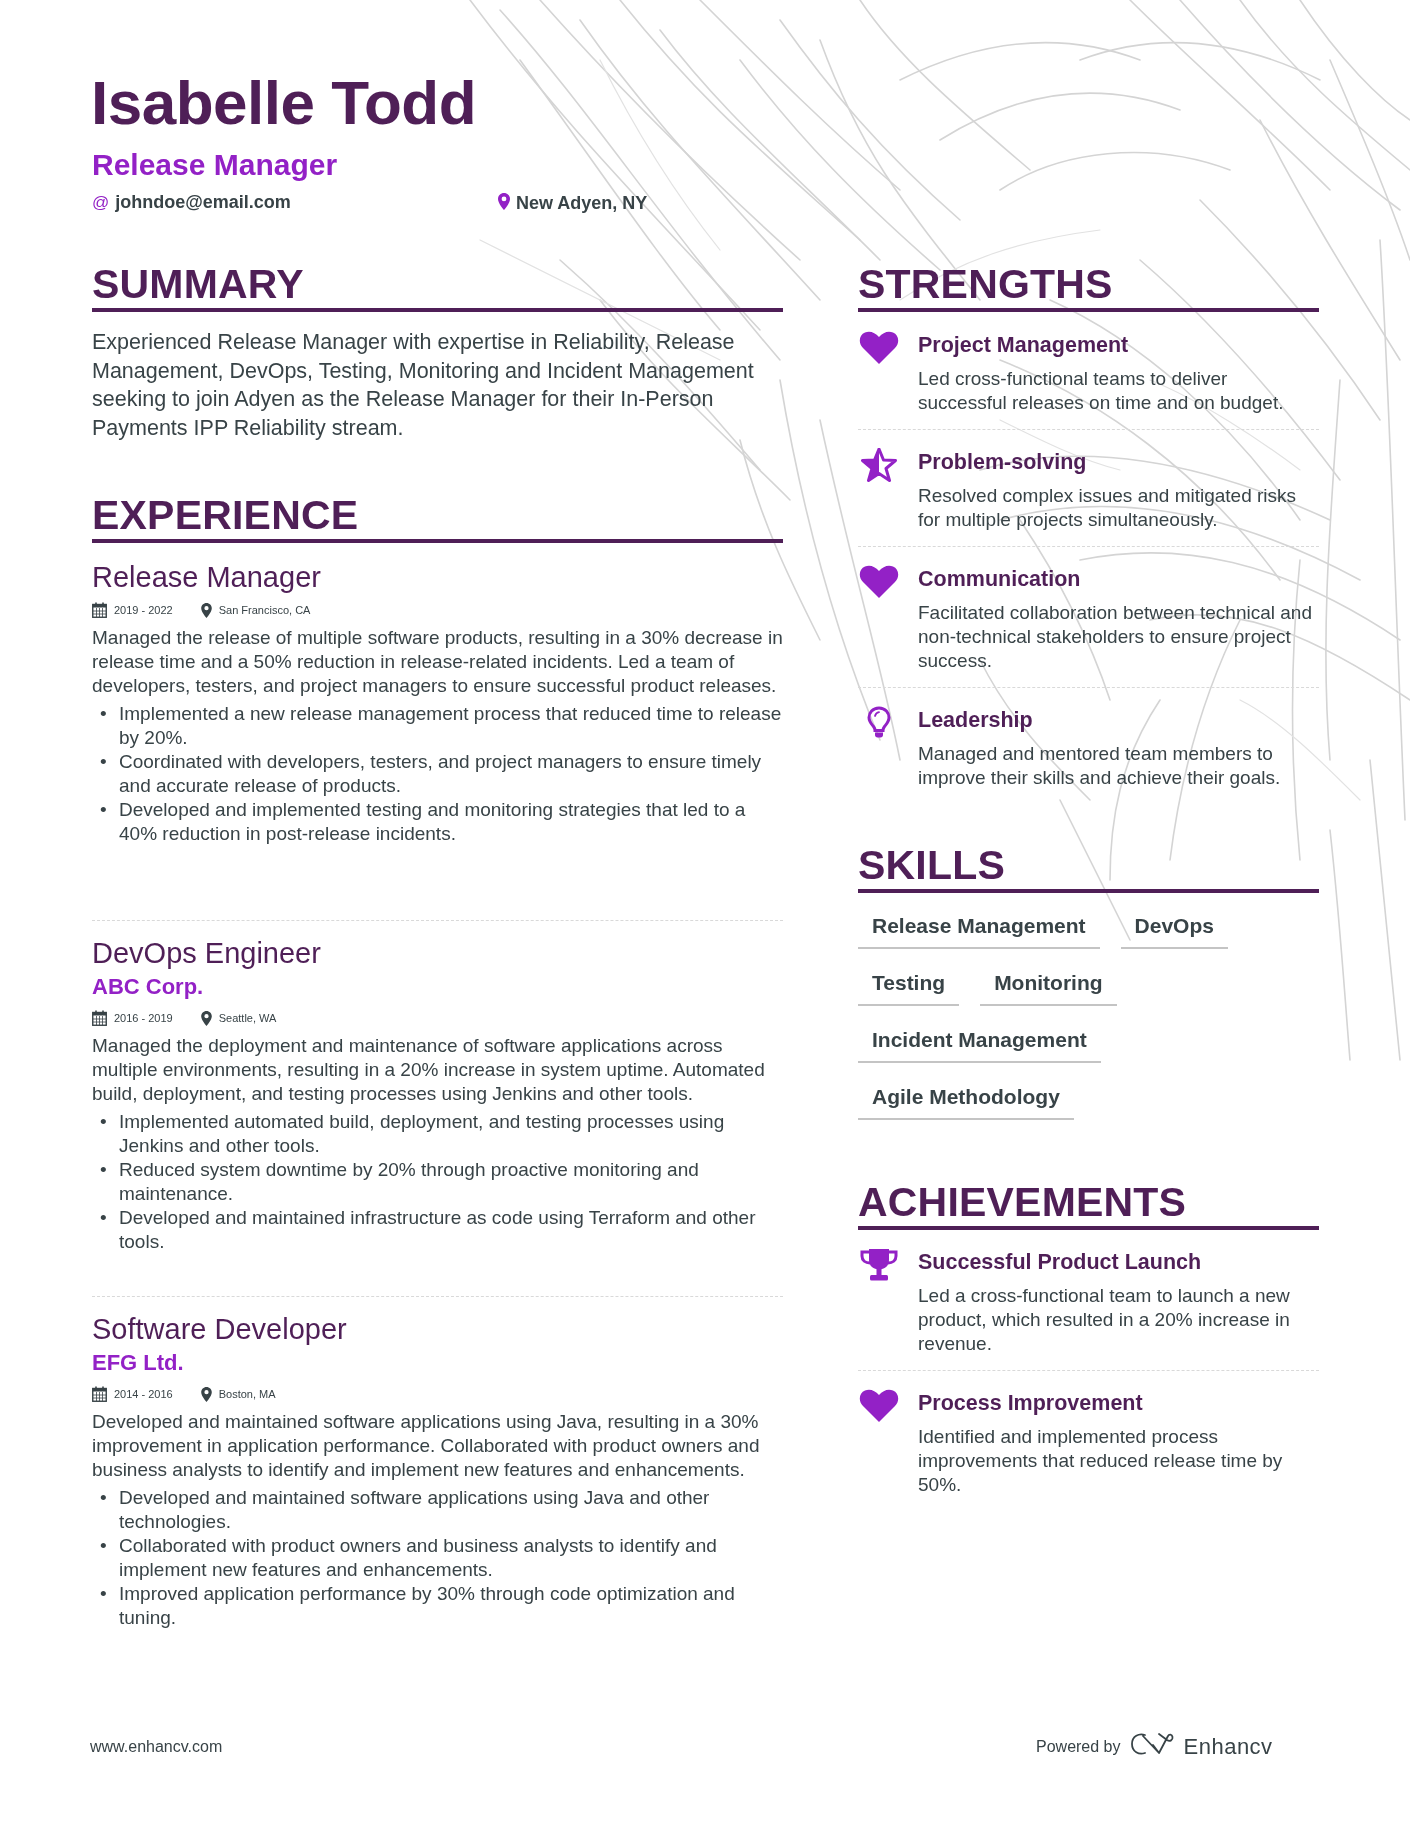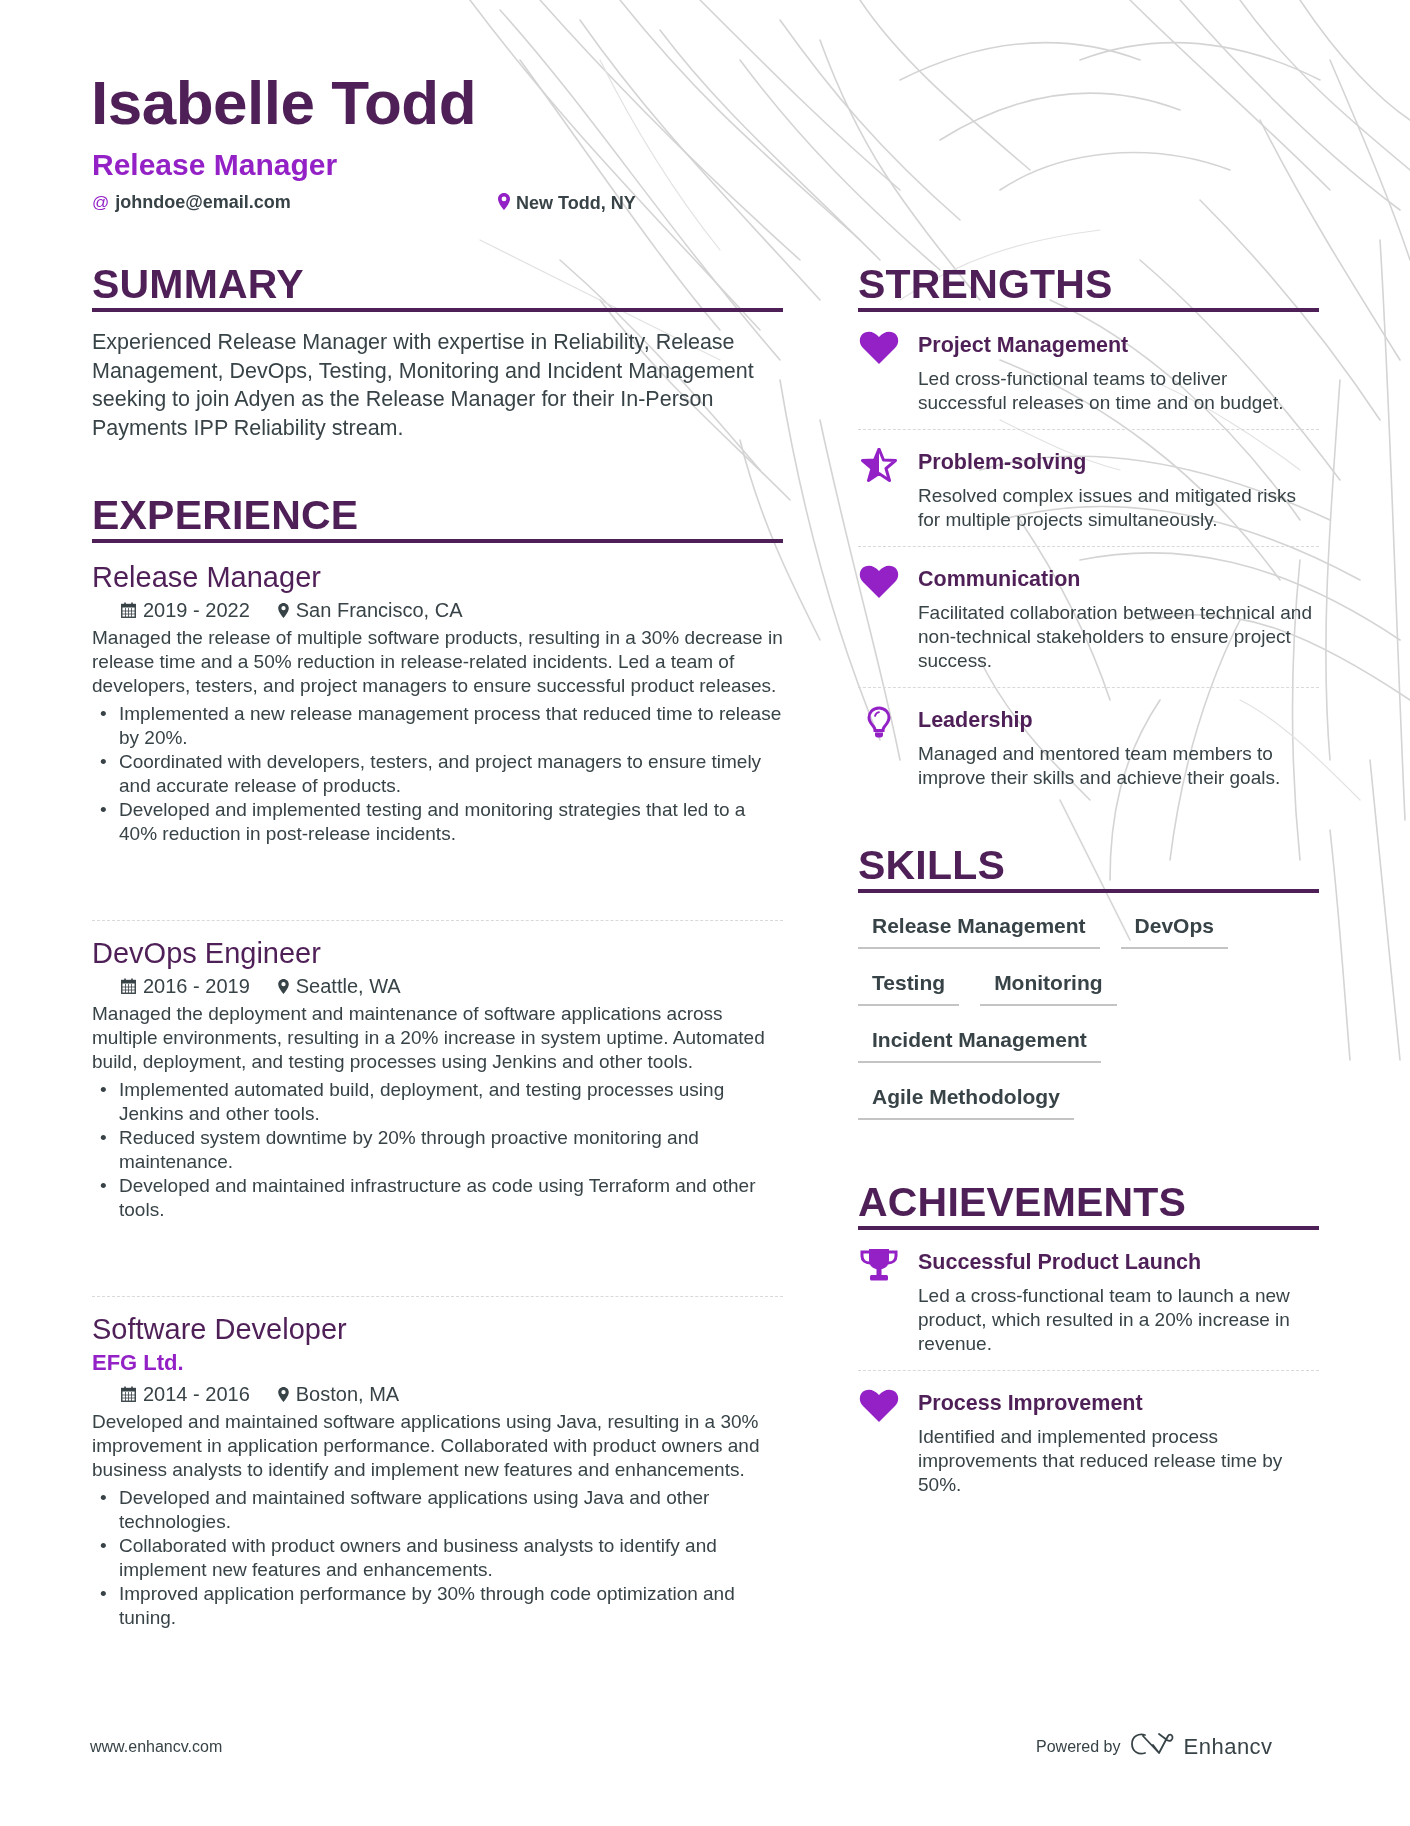--- a/index.html
+++ b/index.html
@@ -18,21 +18,21 @@
   .contact.loc { left: 498px; }
 
   
   .sec-title { position: absolute; font-size: 41px; font-weight: 700; color: #4f1f57; line-height: 1; letter-spacing: 0.2px; }
   .sec-rule { position: absolute; height: 4px; background: #4f1f57; }
   .summary-text { position: absolute; left: 92px; top: 328px; width: 691px; font-size: 21.5px; line-height: 28.5px; color: #384347; }
 
   .job { position: absolute; left: 92px; width: 691px; }
   .job-title { font-size: 29px; color: #4f1f57; line-height: 34px; }
   .job-company { font-size: 22px; font-weight: 700; color: #9321c6; line-height: 30px; margin-top: 2px; }
-  .job-meta { display: flex; align-items: flex-end; font-size: 20px; color: #384347; line-height: 24px; margin-top: 4px; margin-left: 29px; }
+  .job-meta { display: flex; align-items: flex-end; font-size: 11px; color: #384347; line-height: 24px; margin-top: 4px; }
   .job-meta .m { display: flex; align-items: center; gap: 7px; margin-right: 28px; }
   .job-meta svg { display: block; }
   .job-desc { font-size: 19px; line-height: 24px; color: #384347; margin-top: 4px; }
   .job-bullets { list-style: none; margin-top: 4px; }
   .job-bullets li { position: relative; padding-left: 27px; font-size: 19px; line-height: 24px; color: #384347; }
   .job-bullets li::before { content: "•"; position: absolute; left: 8px; top: 0; }
   .job-divider { position: absolute; left: 92px; width: 691px; border-top: 1.5px dashed #d9d9d9; height: 0; }
 
   
   .item { position: absolute; left: 858px; width: 461px; }
@@ -119,21 +119,21 @@
   <div class="contact email">
     <span class="ic">@</span>
     <span>johndoe@email.com</span>
   </div>
   <div class="contact loc">
     <span>
       <svg width="12" height="17" viewBox="0 0 12 17">
           <path d="M6 0C2.7 0 0 2.6 0 5.9 0 10.3 6 17 6 17s6-6.7 6-11.1C12 2.6 9.3 0 6 0zm0 8.3a2.4 2.4 0 110-4.8 2.4 2.4 0 010 4.8z" fill="#9321c6"></path>
         </svg>
     </span>
-    <span>New Todd, NY</span>
+    <span>New Adyen, NY</span>
   </div>
 
   <h2 class="sec-title" style="left:92px; top:264px;">SUMMARY</h2>
   <div class="sec-rule" style="left:92px; top:308px; width:691px;"></div>
   <p class="summary-text">Experienced Release Manager with expertise in Reliability, Release Management, DevOps, Testing, Monitoring and Incident Management seeking to join Adyen as the Release Manager for their In-Person Payments IPP Reliability stream.</p>
 
   <h2 class="sec-title" style="left:92px; top:495px;">EXPERIENCE</h2>
   <div class="sec-rule" style="left:92px; top:539px; width:691px;"></div>
 
   <div class="job" style="top:560px;">
@@ -164,20 +164,21 @@
     <ul class="job-bullets">
       <li>Implemented a new release management process that reduced time to release by 20%.</li>
       <li>Coordinated with developers, testers, and project managers to ensure timely and accurate release of products.</li>
       <li>Developed and implemented testing and monitoring strategies that led to a 40% reduction in post-release incidents.</li>
     </ul>
   </div>
   <div class="job-divider" style="top:920px;"></div>
 
   <div class="job" style="top:936px;">
     <div class="job-title">DevOps Engineer</div>
+    <div class="job-company">ABC Corp.</div>
     <div class="job-meta">
       <span class="m">
         <span>
             <svg width="15" height="16" viewBox="0 0 15 16">
               <rect x="0.75" y="2.5" width="13.5" height="12.75" fill="none" stroke="#384347" stroke-width="1.4"></rect>
               <rect x="0.75" y="2.5" width="13.5" height="3" fill="#384347"></rect>
               <line x1="4" y1="0.5" x2="4" y2="4" stroke="#384347" stroke-width="1.6"></line>
               <line x1="11" y1="0.5" x2="11" y2="4" stroke="#384347" stroke-width="1.6"></line>
               <path d="M1 9h13M1 12h13M4.5 6v9M7.5 6v9M10.5 6v9" stroke="#384347" stroke-width="0.8"></path>
             </svg>

